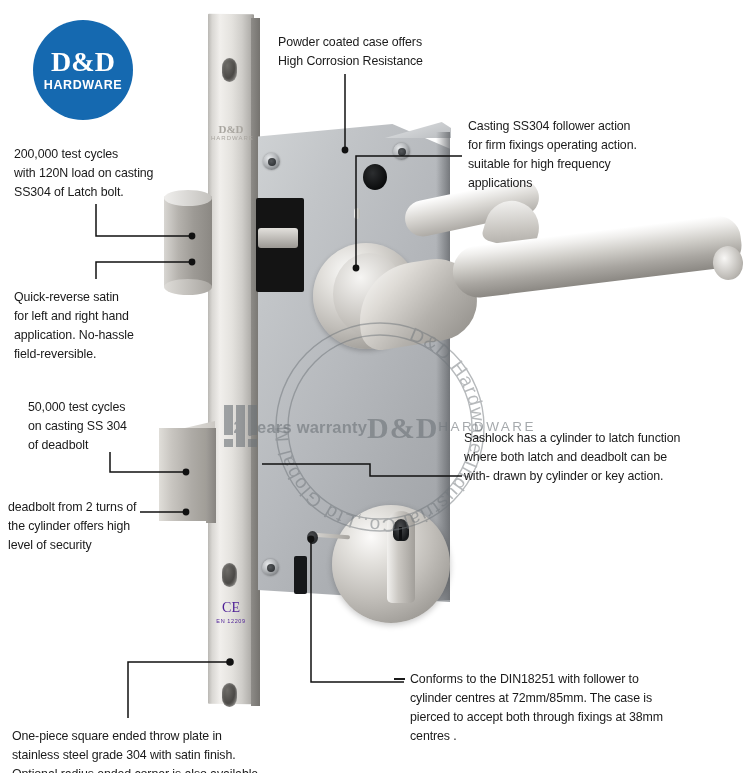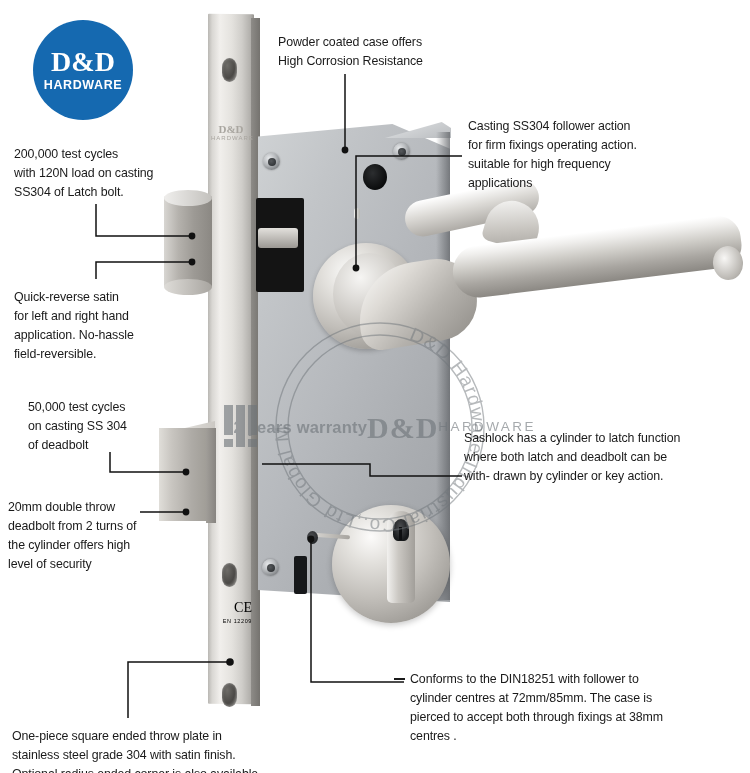--- a/index.html
+++ b/index.html
@@ -121,22 +121,22 @@
     color: #a9a6a0;
     pointer-events: none;
   }
   .fp-mark .m1 { font-size: 11px; font-weight: bold; display:block; }
   .fp-mark .m2 { font-size: 6px; letter-spacing: 1px; display:block;
                  font-family: "Liberation Sans", sans-serif; }
   .fp-ce {
     position: absolute;
     left: 210px; top: 600px;
     width: 42px;
-    text-align: right;
-    color: #000000;
+    text-align: center;
+    color: #4c1d95;
     pointer-events: none;
   }
   .fp-ce .c1 { font-size: 14px; font-family: "Liberation Serif", serif; display:block; }
   .fp-ce .c2 { font-size: 5.5px; letter-spacing: 0.6px; display:block; margin-top:2px; }
 
   
   .fp-hole {
     position: absolute;
     width: 15px; height: 24px;
     border-radius: 50% / 40%;
@@ -585,21 +585,20 @@
     <span class="ln">field-reversible.</span>
   </div>
 
   <div class="anno" id="anno-deadbolt50">
     <span class="ln b">50,000 test cycles</span>
     <span class="ln">on casting SS 304</span>
     <span class="ln">of deadbolt</span>
   </div>
 
   <div class="anno" id="anno-throw">
-    <span class="ln">20mm double throw</span>
     <span class="ln">deadbolt from 2 turns of</span>
     <span class="ln b">the cylinder offers high</span>
     <span class="ln b">level of security</span>
   </div>
 
   <div class="anno" id="anno-sashlock">
     <span class="ln">Sashlock has a cylinder to latch function</span>
     <span class="ln">where both latch and deadbolt can be</span>
     <span class="ln">with- drawn by cylinder or key action.</span>
   </div>

